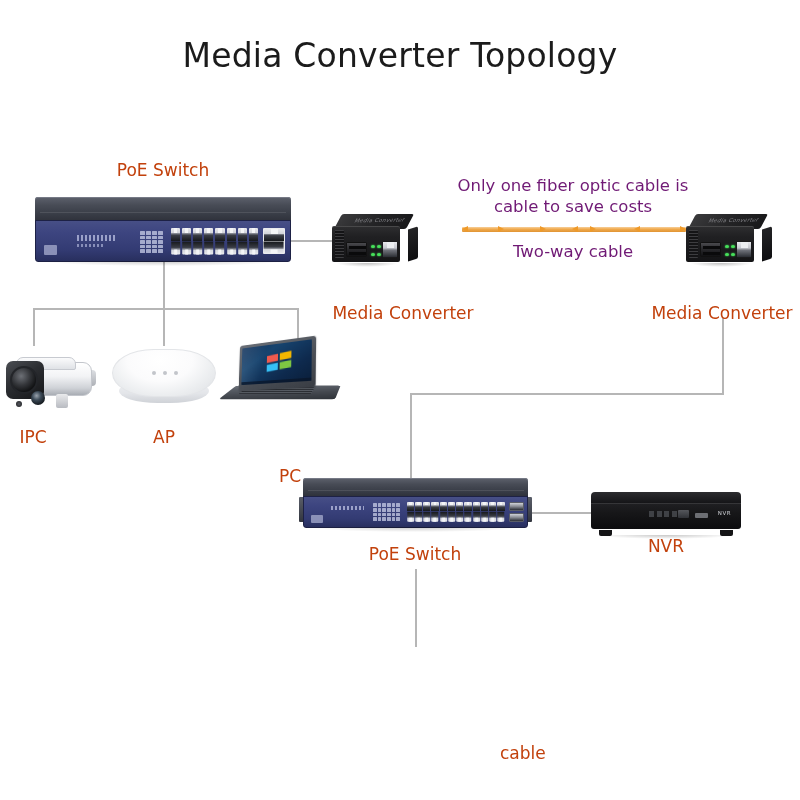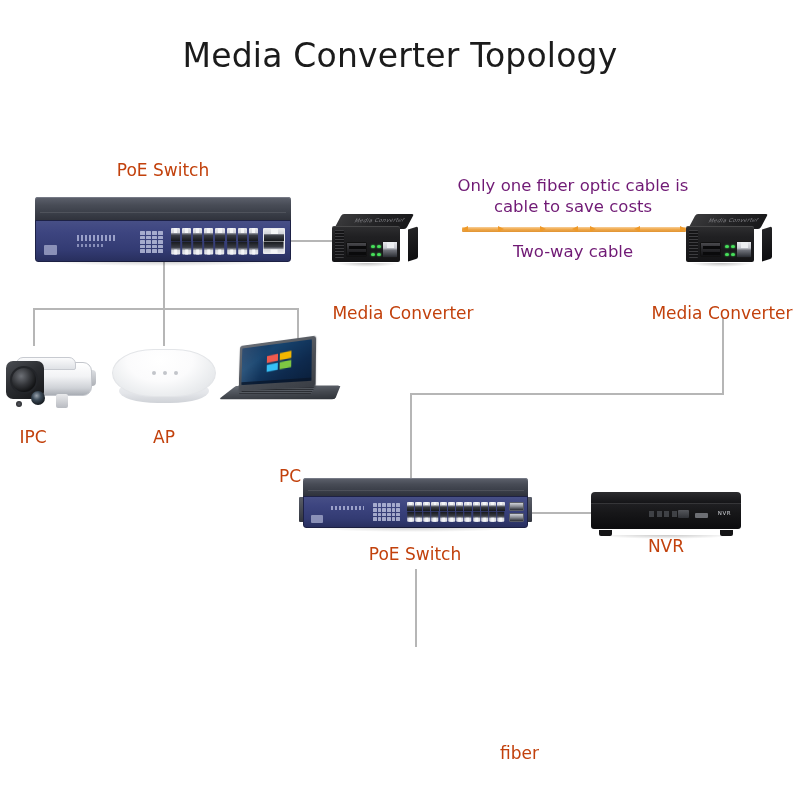--- a/index.html
+++ b/index.html
@@ -596,15 +596,15 @@
       <div class="nvr-ico"></div>
       <div class="nvr-usb"></div>
       <div class="nvr-txt">NVR</div>
     </div>
     <div class="nvr-foot" style="left:8px;"></div>
     <div class="nvr-foot" style="right:8px;"></div>
     <div class="nvr-shadow"></div>
   </div>
   <div class="lbl" style="left:616px; top:536px; width:100px;">NVR</div>
 
-  <div class="lbl" style="left:500px; top:743px; width:136px; text-align:left;">fiber</div>
+  <div class="lbl" style="left:500px; top:743px; width:136px; text-align:left;">cable</div>
 
 </div>
 
 </body></html>

